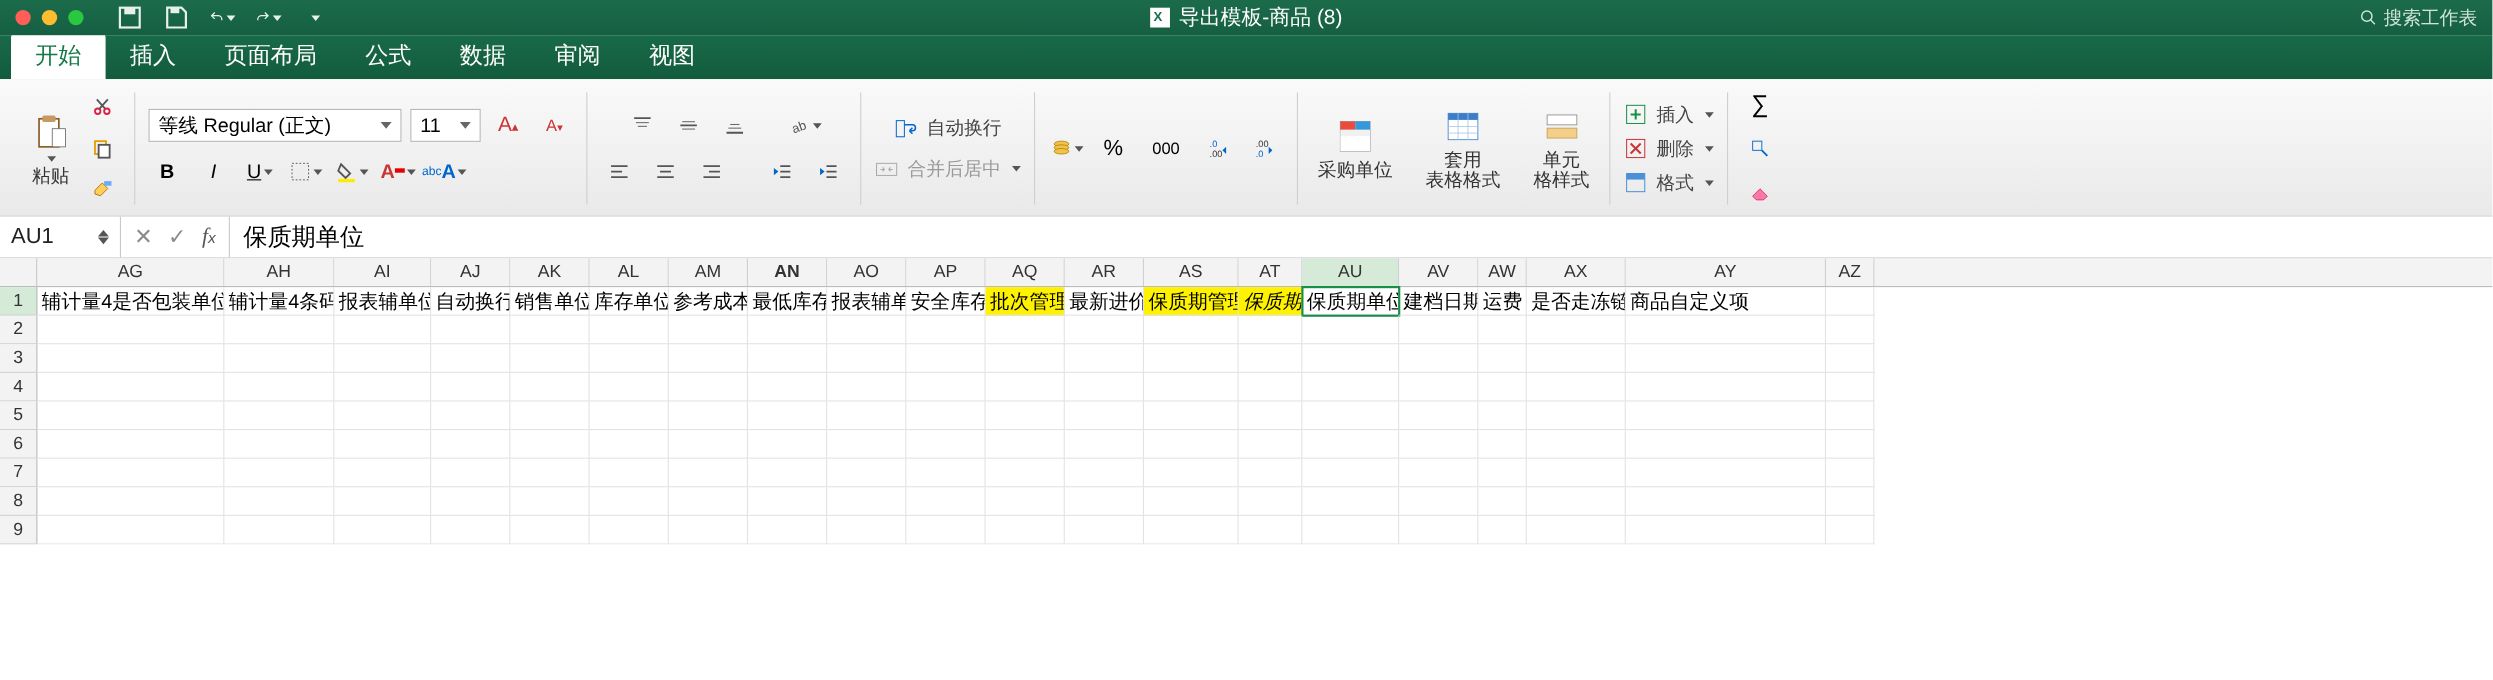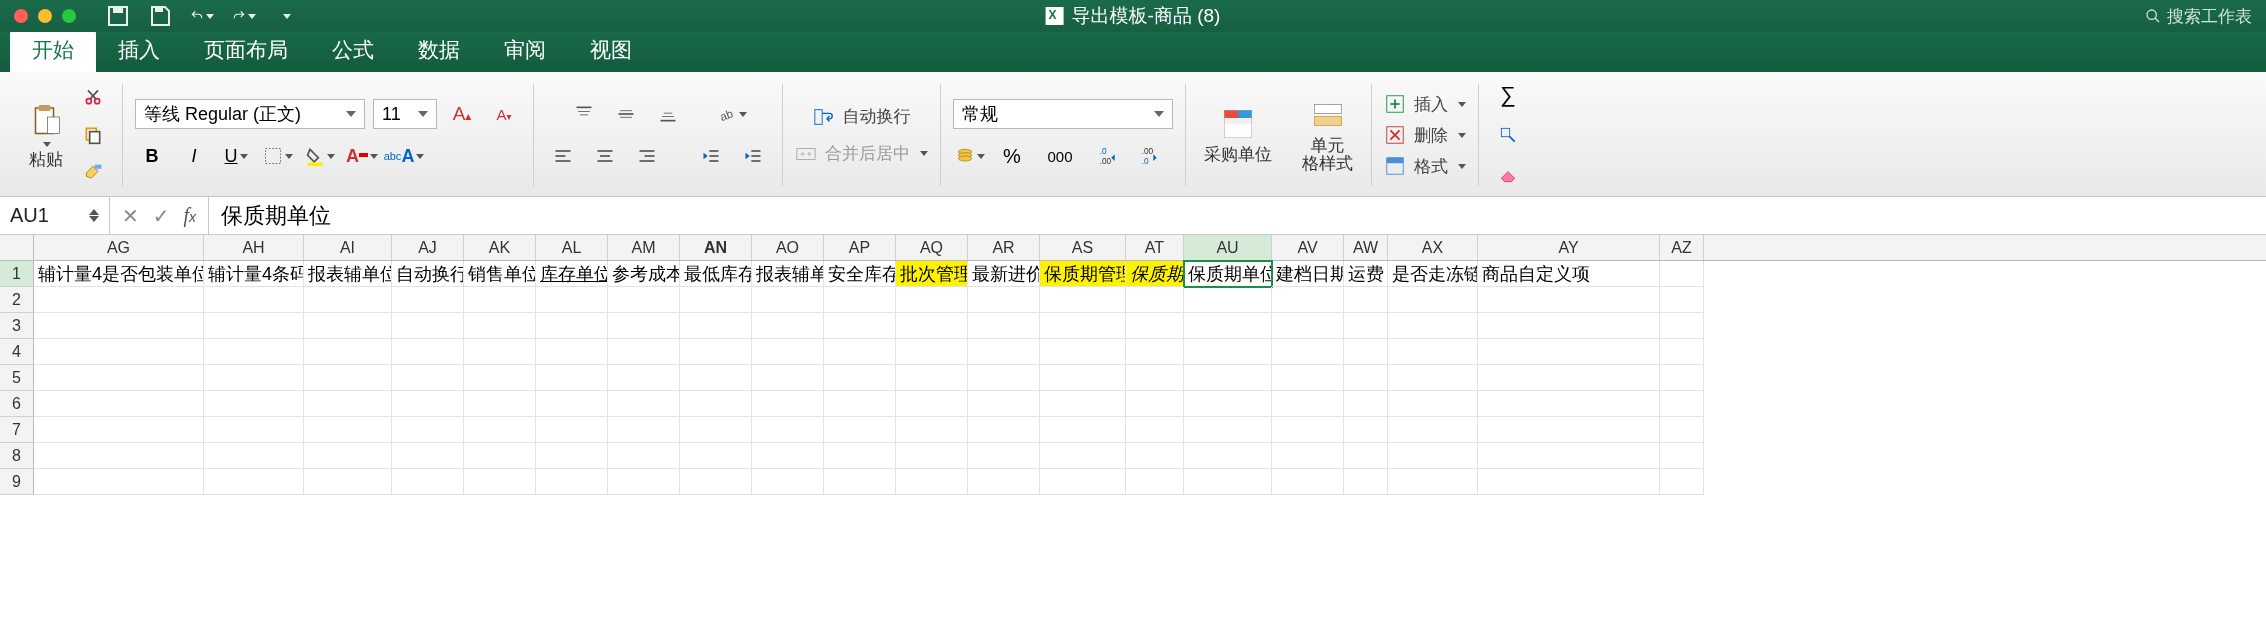--- a/index.html
+++ b/index.html
@@ -313,24 +313,20 @@
           </svg>
         <span>合并后居中</span>
         <span class="smallcaret"></span>
       </div>
     </div>
   </div>
   <div class="sep"></div>
 
   <div class="grp">
     <div class="col" style="gap:12px;align-items:flex-start">
-      <div class="dd" style="width:220px">
-          <span>常规</span>
-          <span class="ddar" style="margin-left:auto"></span>
-        </div>
       <div class="row">
         <div class="iconbtn">
             <svg viewBox="0 0 24 24">
               <ellipse cx="12" cy="7" rx="8" ry="3" fill="#f2c14e" stroke="#b58a00"></ellipse>
               <ellipse cx="12" cy="11" rx="8" ry="3" fill="#f2c14e" stroke="#b58a00"></ellipse>
               <ellipse cx="12" cy="15" rx="8" ry="3" fill="#f2c14e" stroke="#b58a00"></ellipse>
             </svg>
             <span class="smallcaret"></span>
           </div>
         <div class="iconbtn">
@@ -361,20 +357,31 @@
   <div class="grp" style="gap:18px">
     <div class="stackbtn">
       <svg viewBox="0 0 48 48">
           <rect x="6" y="6" width="36" height="36" fill="#fff" stroke="#888"></rect>
           <rect x="6" y="6" width="18" height="10" fill="#e74c3c"></rect>
           <rect x="24" y="6" width="18" height="10" fill="#3498db"></rect>
           <rect x="6" y="16" width="36" height="8" fill="#f1f1f1"></rect>
           <rect x="6" y="24" width="36" height="18" fill="#fff"></rect>
         </svg>
       <span class="lbl">采购单位</span>
+    </div>
+    <div class="stackbtn">
+      <svg viewBox="0 0 48 48">
+          <rect x="6" y="8" width="36" height="32" fill="#fff" stroke="#3b7dc9"></rect>
+          <rect x="6" y="8" width="36" height="8" fill="#3b7dc9"></rect>
+          <line x1="6" y1="24" x2="42" y2="24" stroke="#a9c6e6"></line>
+          <line x1="6" y1="32" x2="42" y2="32" stroke="#a9c6e6"></line>
+          <line x1="18" y1="8" x2="18" y2="40" stroke="#a9c6e6"></line>
+          <line x1="30" y1="8" x2="30" y2="40" stroke="#a9c6e6"></line>
+        </svg>
+      <span class="lbl"><span>套用</span><br><span>表格格式</span></span>
     </div>
     <div class="stackbtn">
       <svg viewBox="0 0 48 48">
           <rect x="6" y="10" width="36" height="12" fill="#fff" stroke="#888"></rect>
           <rect x="6" y="26" width="36" height="12" fill="#f4cf8a" stroke="#c29b4a"></rect>
         </svg>
       <span class="lbl"><span>单元</span><br><span>格样式</span></span>
     </div>
   </div>
   <div class="sep"></div>
@@ -473,21 +480,21 @@
       <div class="ch" style="width: 44px;">AZ</div>
     </div>
   <div id="gridrows">
       <div class="row-r">
         <div class="rh sel">1</div>
         <div class="cell" style="width: 170px;">辅计量4是否包装单位</div>
         <div class="cell" style="width: 100px;">辅计量4条码</div>
         <div class="cell" style="width: 88px;">报表辅单位</div>
         <div class="cell" style="width: 72px;">自动换行</div>
         <div class="cell" style="width: 72px;">销售单位</div>
-        <div class="cell" style="width: 72px; text-decoration: underline;">库存单位</div>
+        <div class="cell" style="width: 72px;">库存单位</div>
         <div class="cell" style="width: 72px;">参考成本</div>
         <div class="cell" style="width: 72px;">最低库存</div>
         <div class="cell" style="width: 72px;">报表辅单位</div>
         <div class="cell" style="width: 72px;">安全库存</div>
         <div class="cell hl" style="width: 72px;">批次管理</div>
         <div class="cell" style="width: 72px;">最新进价</div>
         <div class="cell hl" style="width: 86px;">保质期管理</div>
         <div class="cell hl" style="width: 58px; font-style: italic;">保质期</div>
         <div class="cell selected" style="width: 88px;">保质期单位</div>
         <div class="cell" style="width: 72px;">建档日期</div>

